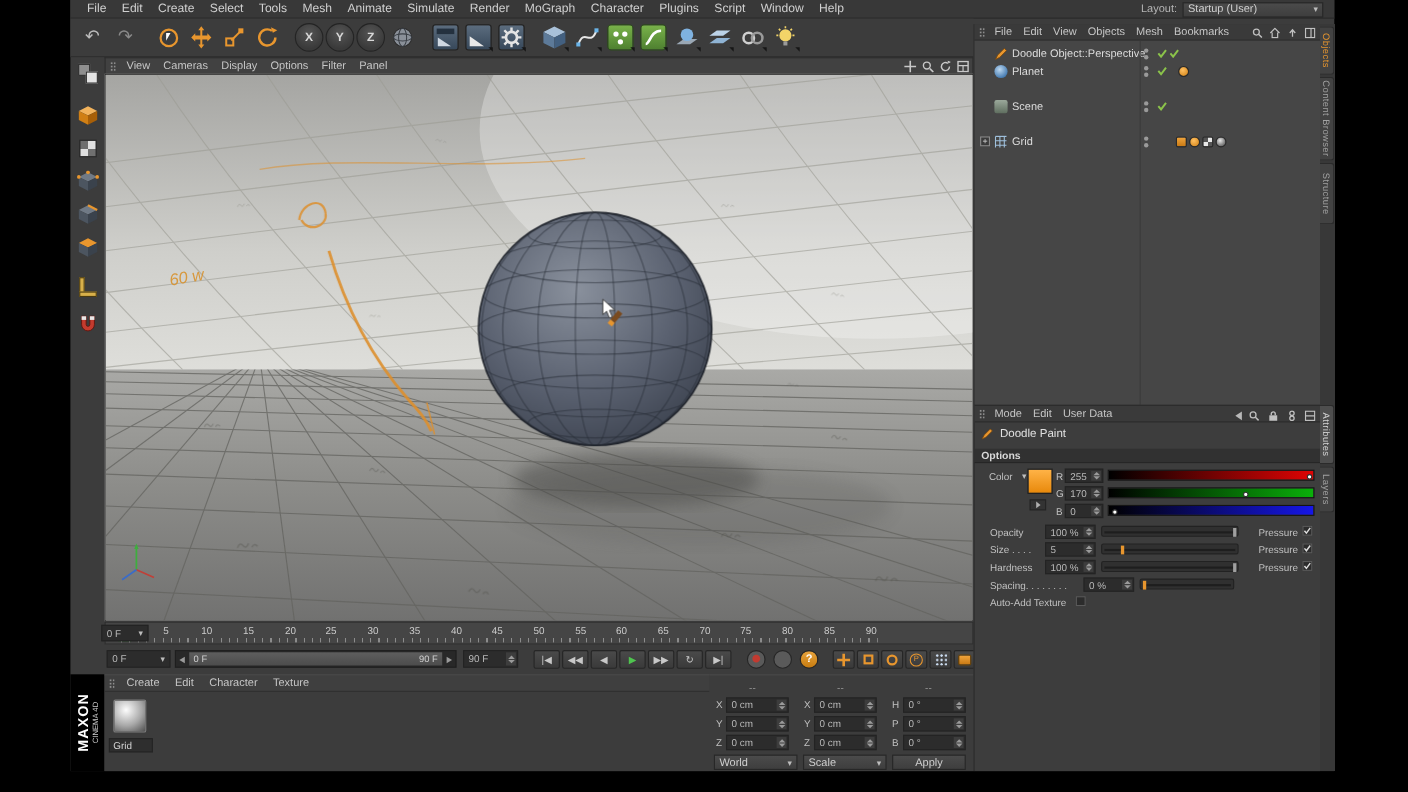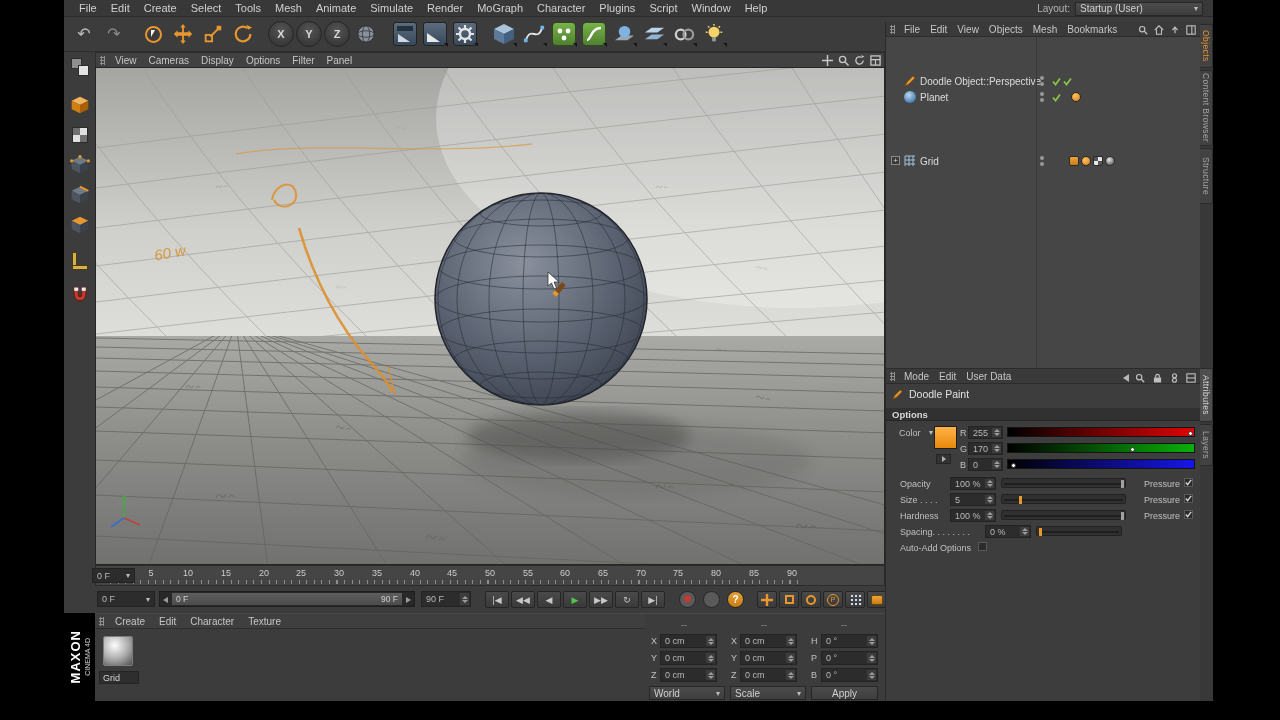--- a/index.html
+++ b/index.html
@@ -68,21 +68,21 @@
   .logo{position:absolute;left:0;top:613px;width:31px;height:88px;background:#000;display:flex;flex-direction:row;align-items:center;justify-content:center;gap:1px;}
   .vtext{writing-mode:vertical-rl;transform:rotate(180deg);color:#fff;}
 
   
   .rpanel{position:absolute;left:821px;top:22px;width:315px;height:679px;background:#3d3d3d;border-left:1px solid #2a2a2a;}
   .ombar,.attrbar{position:absolute;left:0;width:315px;height:15px;background:#3a3a3a;border-bottom:1px solid #2c2c2c;display:flex;align-items:center;}
   .ombar{top:0;}
   .attrbar{top:346px;height:16px;border-top:1px solid #2c2c2c;}
   .ombar .mi,.attrbar .mi{padding:0 5px;font-size:10px;color:#c6c6c6;}
   .omtree{position:absolute;left:0;top:15px;width:315px;height:331px;background:#464646;}
-  .orow{position:absolute;left:0;width:315px;height:16px;display:flex;align-items:center;margin-top:32px;}
+  .orow{position:absolute;left:0;width:315px;height:16px;display:flex;align-items:center;}
   .orow .oname{font-size:10px;color:#dcdcdc;margin-left:4px;white-space:nowrap;}
   .oicon{width:12px;height:12px;margin-left:18px;flex:0 0 auto;position:relative;}
   .omdivider{position:absolute;left:150px;top:15px;width:1px;height:331px;background:#3a3a3a;}
   .dots{position:absolute;left:154px;top:3px;display:flex;flex-direction:column;gap:2px;}
   .dot{width:4px;height:4px;border-radius:50%;background:#9a9a9a;}
   .dot.red{background:#c0392b;}
   .chk{position:absolute;top:3px;}
   .tag{position:absolute;top:3px;width:10px;height:10px;border-radius:2px;border:1px solid #2a2a2a;}
   .tag.orange{background:linear-gradient(#f0a43c,#c97a14);}
   .tag.ochip{border-radius:50%;background:radial-gradient(circle at 40% 35%,#ffc061,#d07f12);}
@@ -788,20 +788,31 @@
         <span class="oname">Planet</span>
         <span class="dots">
               <i class="dot"></i>
               <i class="dot"></i>
             </span>
         <span class="chk" style="left:166px;"><svg width="9" height="9" viewBox="0 0 9 9">
                 <path d="M1 4.5 l2.5 3 L8 1.5" stroke="#8bc34a" stroke-width="1.8" fill="none"></path>
               </svg></span>
         <span class="tag ochip" style="left:185px;"></span>
       </div>
+      <div class="orow" style="top:52px;">
+        <span class="oicon" style="background:linear-gradient(#9aa89a,#5f6e5f);border-radius:2px;"></span>
+        <span class="oname">Scene</span>
+        <span class="dots">
+              <i class="dot"></i>
+              <i class="dot"></i>
+            </span>
+        <span class="chk" style="left:166px;"><svg width="9" height="9" viewBox="0 0 9 9">
+                <path d="M1 4.5 l2.5 3 L8 1.5" stroke="#8bc34a" stroke-width="1.8" fill="none"></path>
+              </svg></span>
+      </div>
       <div class="orow" style="top:84px;">
         <span class="expander">+</span>
         <span class="oicon"><svg width="12" height="12" viewBox="0 0 12 12">
                 <g stroke="#9fc0dc" stroke-width="1">
                   <path d="M1 1 H11 M1 5 H11 M1 9 H11 M1 1 V11 M5 1 V11 M9 1 V11"></path>
                 </g>
               </svg></span>
         <span class="oname">Grid</span>
         <span class="dots">
               <i class="dot"></i>
@@ -966,21 +977,21 @@
           <span class="spin">
             <i class="up"></i>
             <i class="dn"></i>
           </span>
         </div>
     <div class="track" style="left:150px;top:504px;width:86px;">
           <i class="groove"></i>
           <span class="handle orange" style="left:2px;"></span>
         </div>
 
-    <span class="alabel" style="left:14px;top:521px;">Auto-Add Options</span>
+    <span class="alabel" style="left:14px;top:521px;">Auto-Add Texture</span>
     <span class="cb" style="left:92px;top:520px;"></span>
   </div>
 
   <div class="tabstrip">
     <div class="vtab activeorange" style="top:2px;height:44px;">
           <span>Objects</span>
         </div>
     <div class="vtab" style="top:48px;height:76px;">
           <span>Content Browser</span>
         </div>

